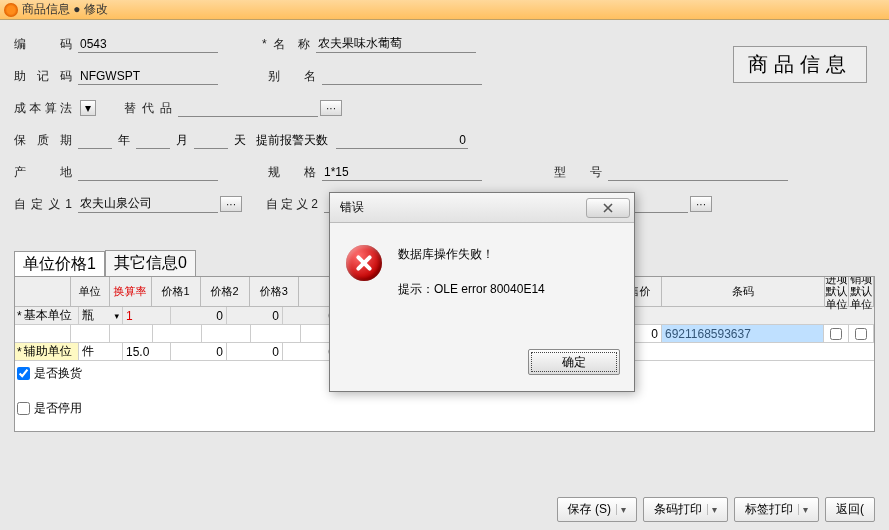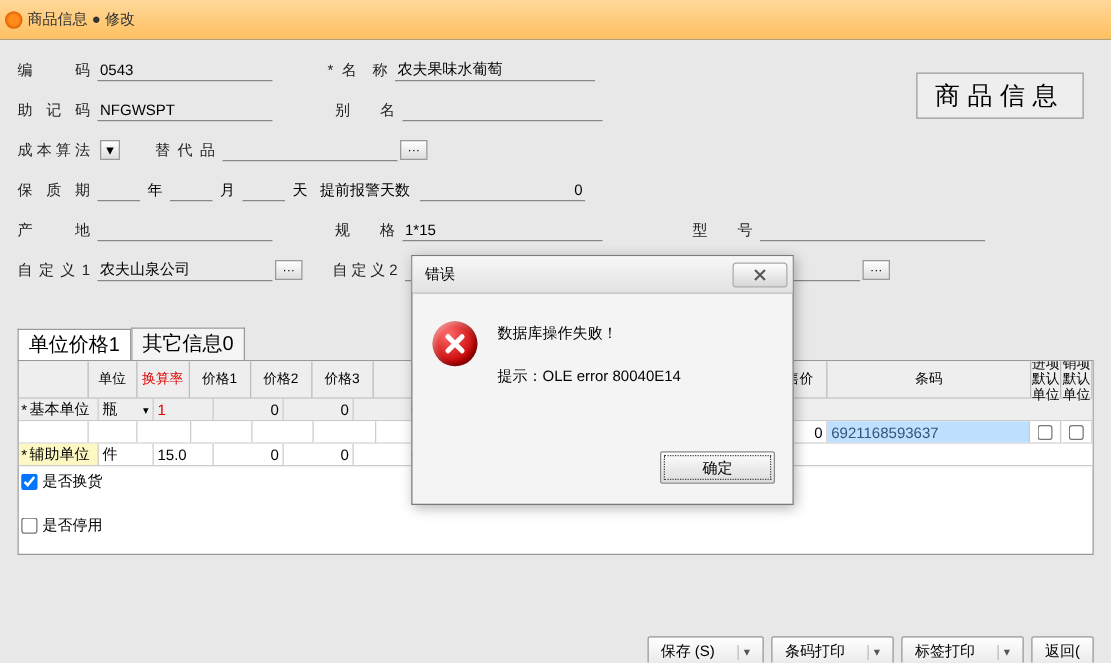--- a/index.html
+++ b/index.html
@@ -1,17 +1,17 @@
 <!DOCTYPE html>
 <html><head>
 <meta charset="utf-8">
 <style>
 * { box-sizing: border-box; margin: 0; padding: 0; }
 body { font-family: "SimSun", "Microsoft YaHei", sans-serif; font-size: 12px; background: #f0f0f0; width: 889px; height: 530px; position: relative; overflow: hidden; }
-.titlebar { background: linear-gradient(#ffd89a, #ffc060); height: 32px; display: flex; align-items: center; padding-left: 4px; border-bottom: 1px solid #bba06a; }
+.titlebar { background: linear-gradient(#ffd89a, #ffc060); height: 20px; display: flex; align-items: center; padding-left: 4px; border-bottom: 1px solid #bba06a; }
 .titlebar .app-icon { width: 14px; height: 14px; background: radial-gradient(circle, #ff8c1a 40%, #e06000 70%); border-radius: 50%; margin-right: 4px; }
 .titlebar .title { font-size: 12px; color: #333; }
 .window-body { background: #e8e8e8; position: relative; padding: 12px 14px; height: 510px; }
 .big-label { position: absolute; right: 22px; top: 26px; border: 1px solid #999; padding: 4px 14px; font-size: 20px; letter-spacing: 6px; background: #eee; }
 .form-area { display: flex; flex-direction: column; gap: 8px; }
 .row { display: flex; align-items: center; height: 24px; }
 .lbl { width: 58px; text-align: justify; text-align-last: justify; color: #222; margin-right: 6px; }
 .lbl-req::before { content: "*"; color: #222; margin-right: 2px; }
 .input { border: none; border-bottom: 1px solid #888; background: transparent; height: 18px; padding: 0 2px; font-size: 12px; }
 .w140 { width: 140px; }
@@ -36,21 +36,21 @@
 .grid-row.label-row { background: #eee; }
 .grid-row.label-row .first::before { content: "*"; margin-right: 2px; }
 .num { justify-content: flex-end; }
 .red { color: #d00; }
 .barcode { background: #bfe0ff; color: #357; }
 .chk { width: 28px; display:flex; align-items:center; justify-content:center;}
 .chk input { width: 12px; height: 12px; }
 .checkrow { margin-top: 6px; display: flex; align-items: center; gap: 4px; }
 .checkrow input { width: 13px; height: 13px; }
 .btnbar { position: absolute; right: 14px; bottom: 8px; display: flex; gap: 6px; }
-.obtn { border: 1px solid #999; background: linear-gradient(#fff,#e8e8e8); padding: 3px 10px; font-size: 12px; cursor: pointer; display: inline-flex; align-items: center; gap: 16px; border-radius: 2px; }
+.obtn { border: 1px solid #999; background: linear-gradient(#fff,#e8e8e8); padding: 3px 10px; font-size: 12px; cursor: pointer; display: inline-flex; align-items: center; gap: 3px; border-radius: 2px; }
 .obtn .chev { font-size: 10px; color: #555; border-left: 1px solid #bbb; padding-left: 4px; margin-left: 2px; }
 
 .modal { position: absolute; left: 329px; top: 172px; width: 306px; height: 200px; background: #f4f4f4; border: 1px solid #7a7a7a; box-shadow: 2px 2px 10px rgba(0,0,0,.3); z-index: 50; }
 .modal-title { height: 30px; background: linear-gradient(#f7f7f7,#e2e2e2); display: flex; align-items: center; justify-content: space-between; padding: 0 4px 0 10px; border-bottom: 1px solid #bbb; }
 .modal-title span { font-size: 12px; }
 .modal-close { width: 44px; height: 20px; border: 1px solid #aaa; border-radius: 3px; background: linear-gradient(#fdfdfd,#d8d8d8); display: flex; align-items: center; justify-content: center; cursor: pointer; }
 .modal-body { padding: 22px 16px 0 16px; display: flex; gap: 16px; }
 .err-icon { width: 36px; height: 36px; border-radius: 50%; background: radial-gradient(circle at 35% 30%, #ff6b6b, #c40000 70%); position: relative; flex-shrink: 0; box-shadow: inset -2px -2px 4px rgba(0,0,0,.4), inset 2px 2px 4px rgba(255,255,255,.4); }
 .err-icon::before, .err-icon::after { content: ""; position: absolute; left: 50%; top: 50%; width: 20px; height: 4px; background: #fff; border-radius: 2px; }
 .err-icon::before { transform: translate(-50%,-50%) rotate(45deg); }

